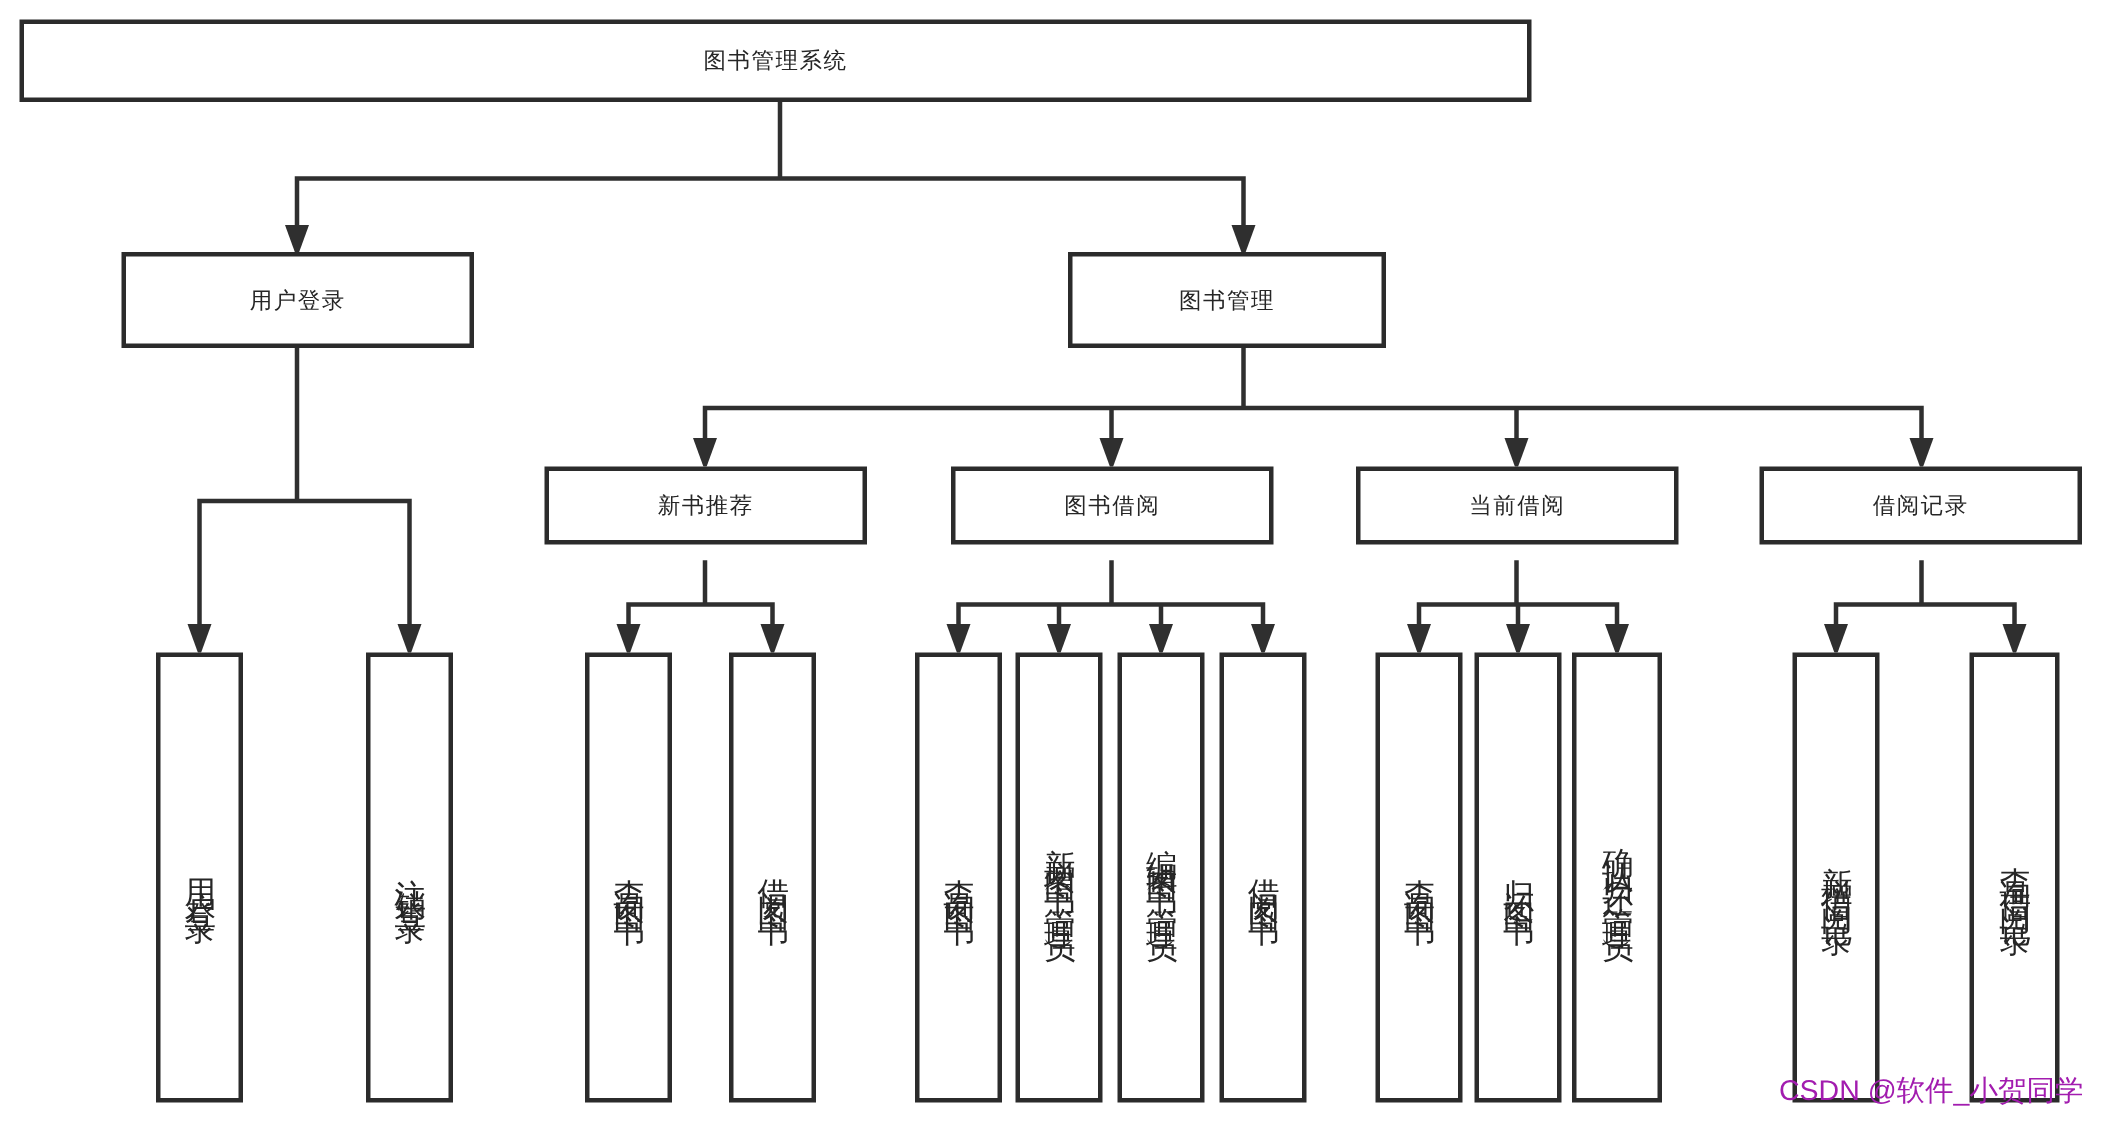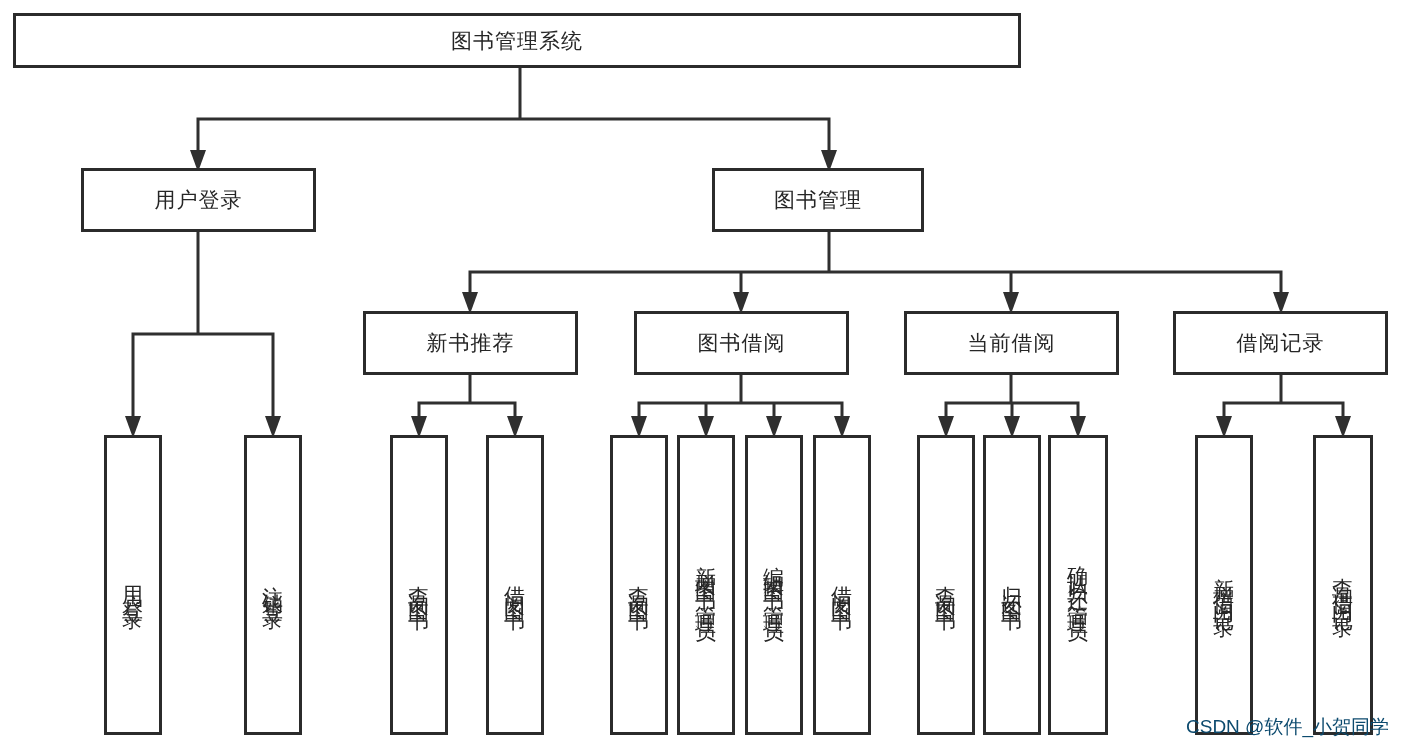--- a/index.html
+++ b/index.html
@@ -10,46 +10,46 @@
     overflow:hidden;
     font-family:"Liberation Sans","DejaVu Sans",sans-serif;
   }
   #wires{position:absolute;left:0;top:0;width:1405px;height:747px;}
   .hbox{
     position:absolute;
     box-sizing:border-box;
     border:3px solid #2b2b2b;
     background:#ffffff;
     display:flex;align-items:center;justify-content:center;
-    font-size:21px;color:#262626;
+    font-size:15px;color:#262626;
     letter-spacing:1px;
     z-index:2;
   }
   .root{left:13px;top:13px;width:1008px;height:55px;}
   .lvl1{top:168px;height:64px;}
-  .lvl2{top:311px;height:64px;}
+  .lvl2{top:311px;height:52px;}
   .vbox{
     position:absolute;top:435px;height:300px;
     box-sizing:border-box;
     border:3px solid #2b2b2b;
     background:#ffffff;
     display:flex;align-items:center;justify-content:center;
     z-index:2;
   }
   .vtext{
     writing-mode:vertical-rl;
     text-orientation:mixed;
     font-size:21px;color:#262626;
     letter-spacing:8px;
     line-height:1;
     white-space:nowrap;
   }
   .watermark{
     position:absolute;left:1186px;top:714px;
-    font-size:19px;color:#0c4a6e;
+    font-size:19px;color:#a21caf;
     white-space:nowrap;
     z-index:5;
   }
 </style>
 </head>
 <body>
 
 <div id="stage">
 
   <svg id="wires" viewBox="0 0 1405 747" xmlns="http://www.w3.org/2000/svg">

